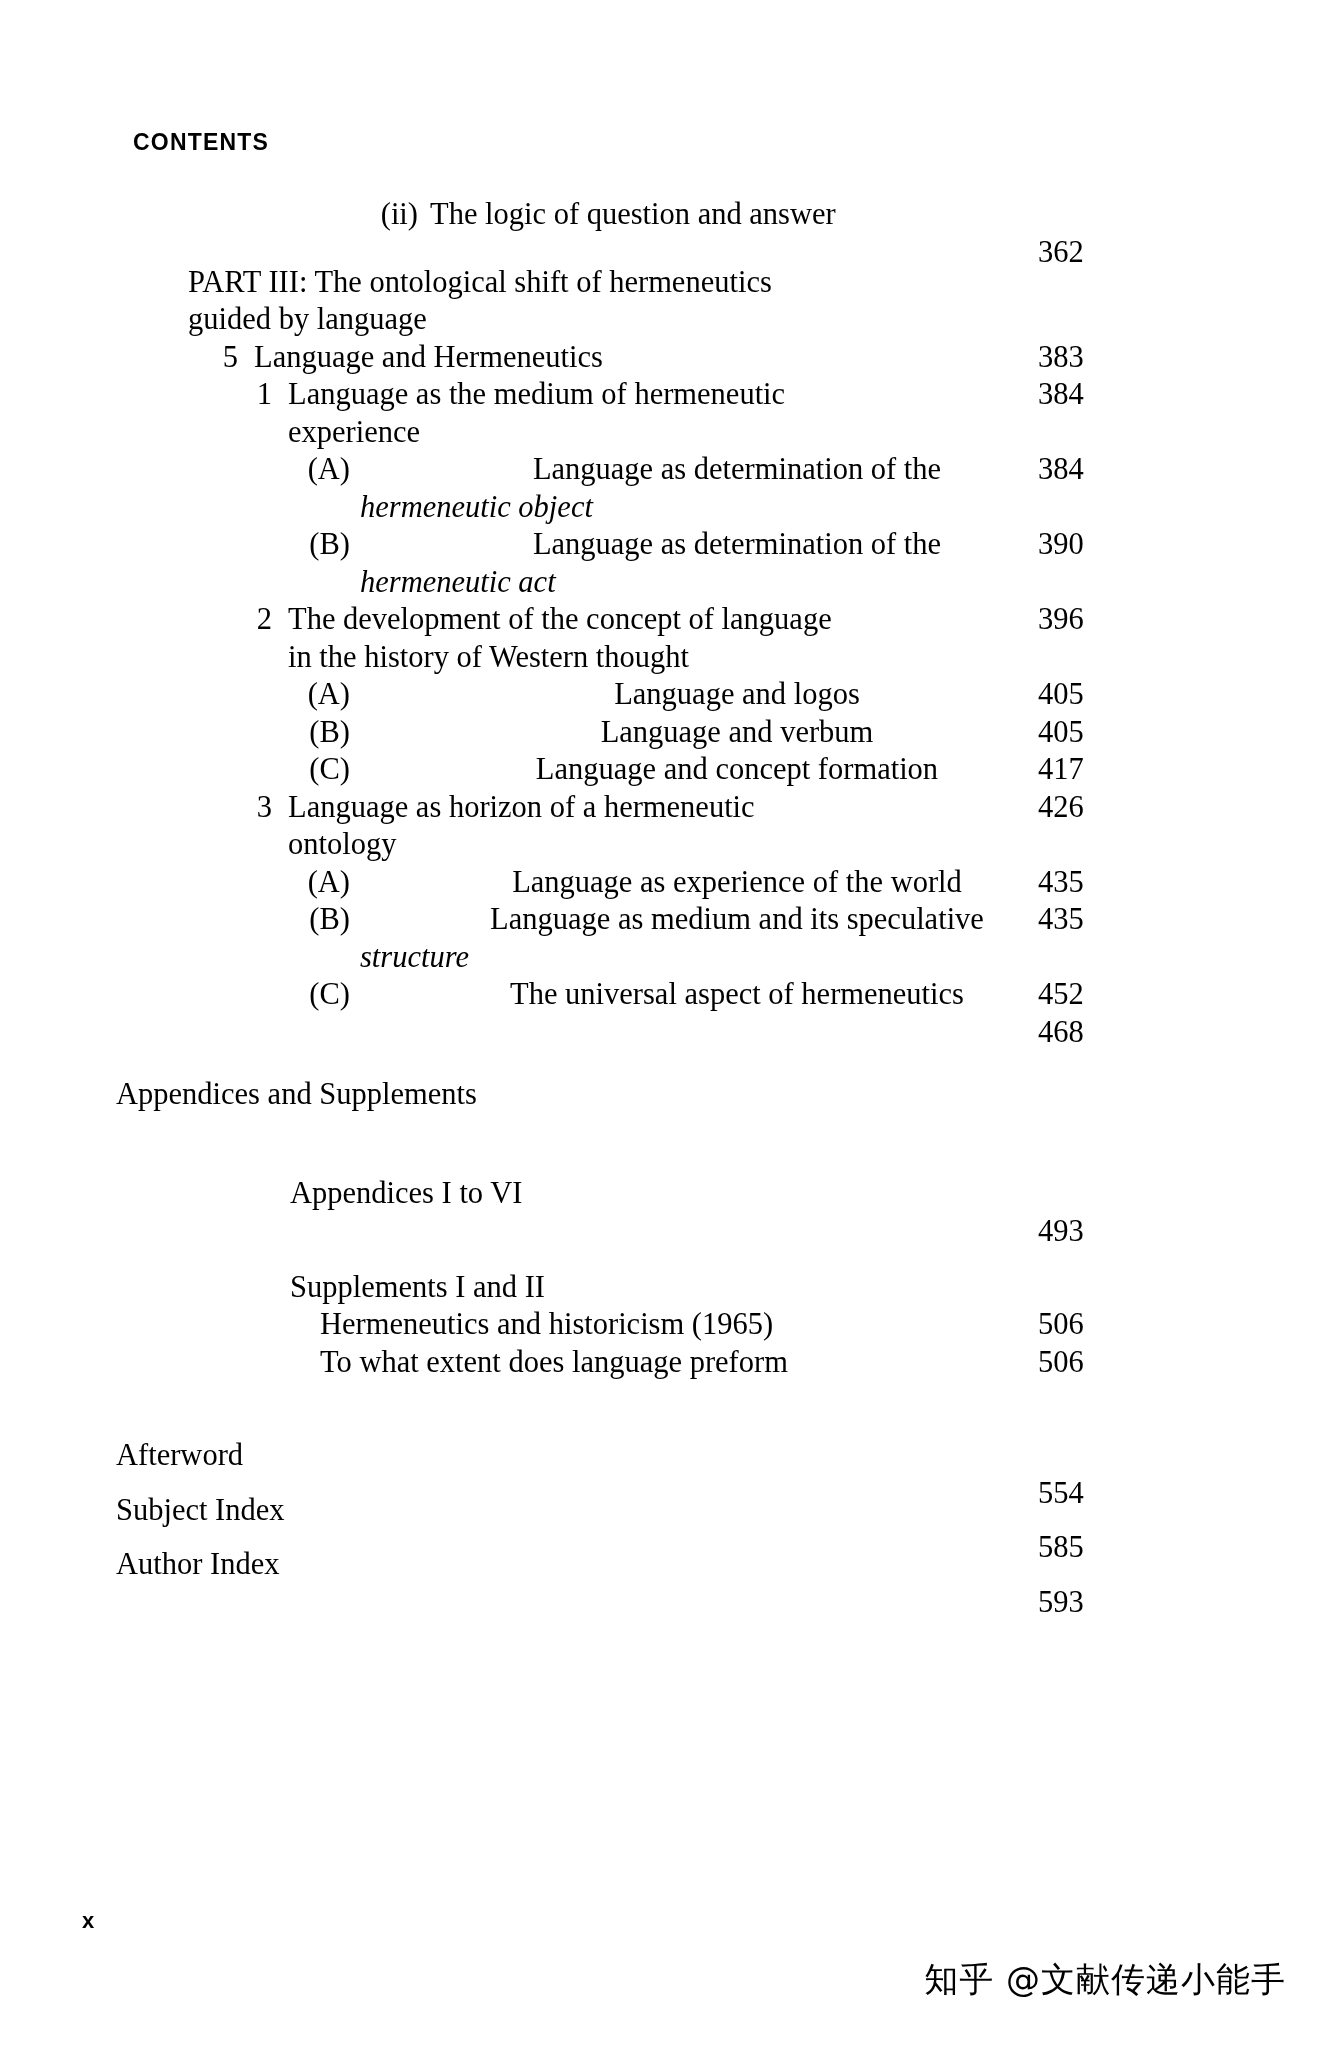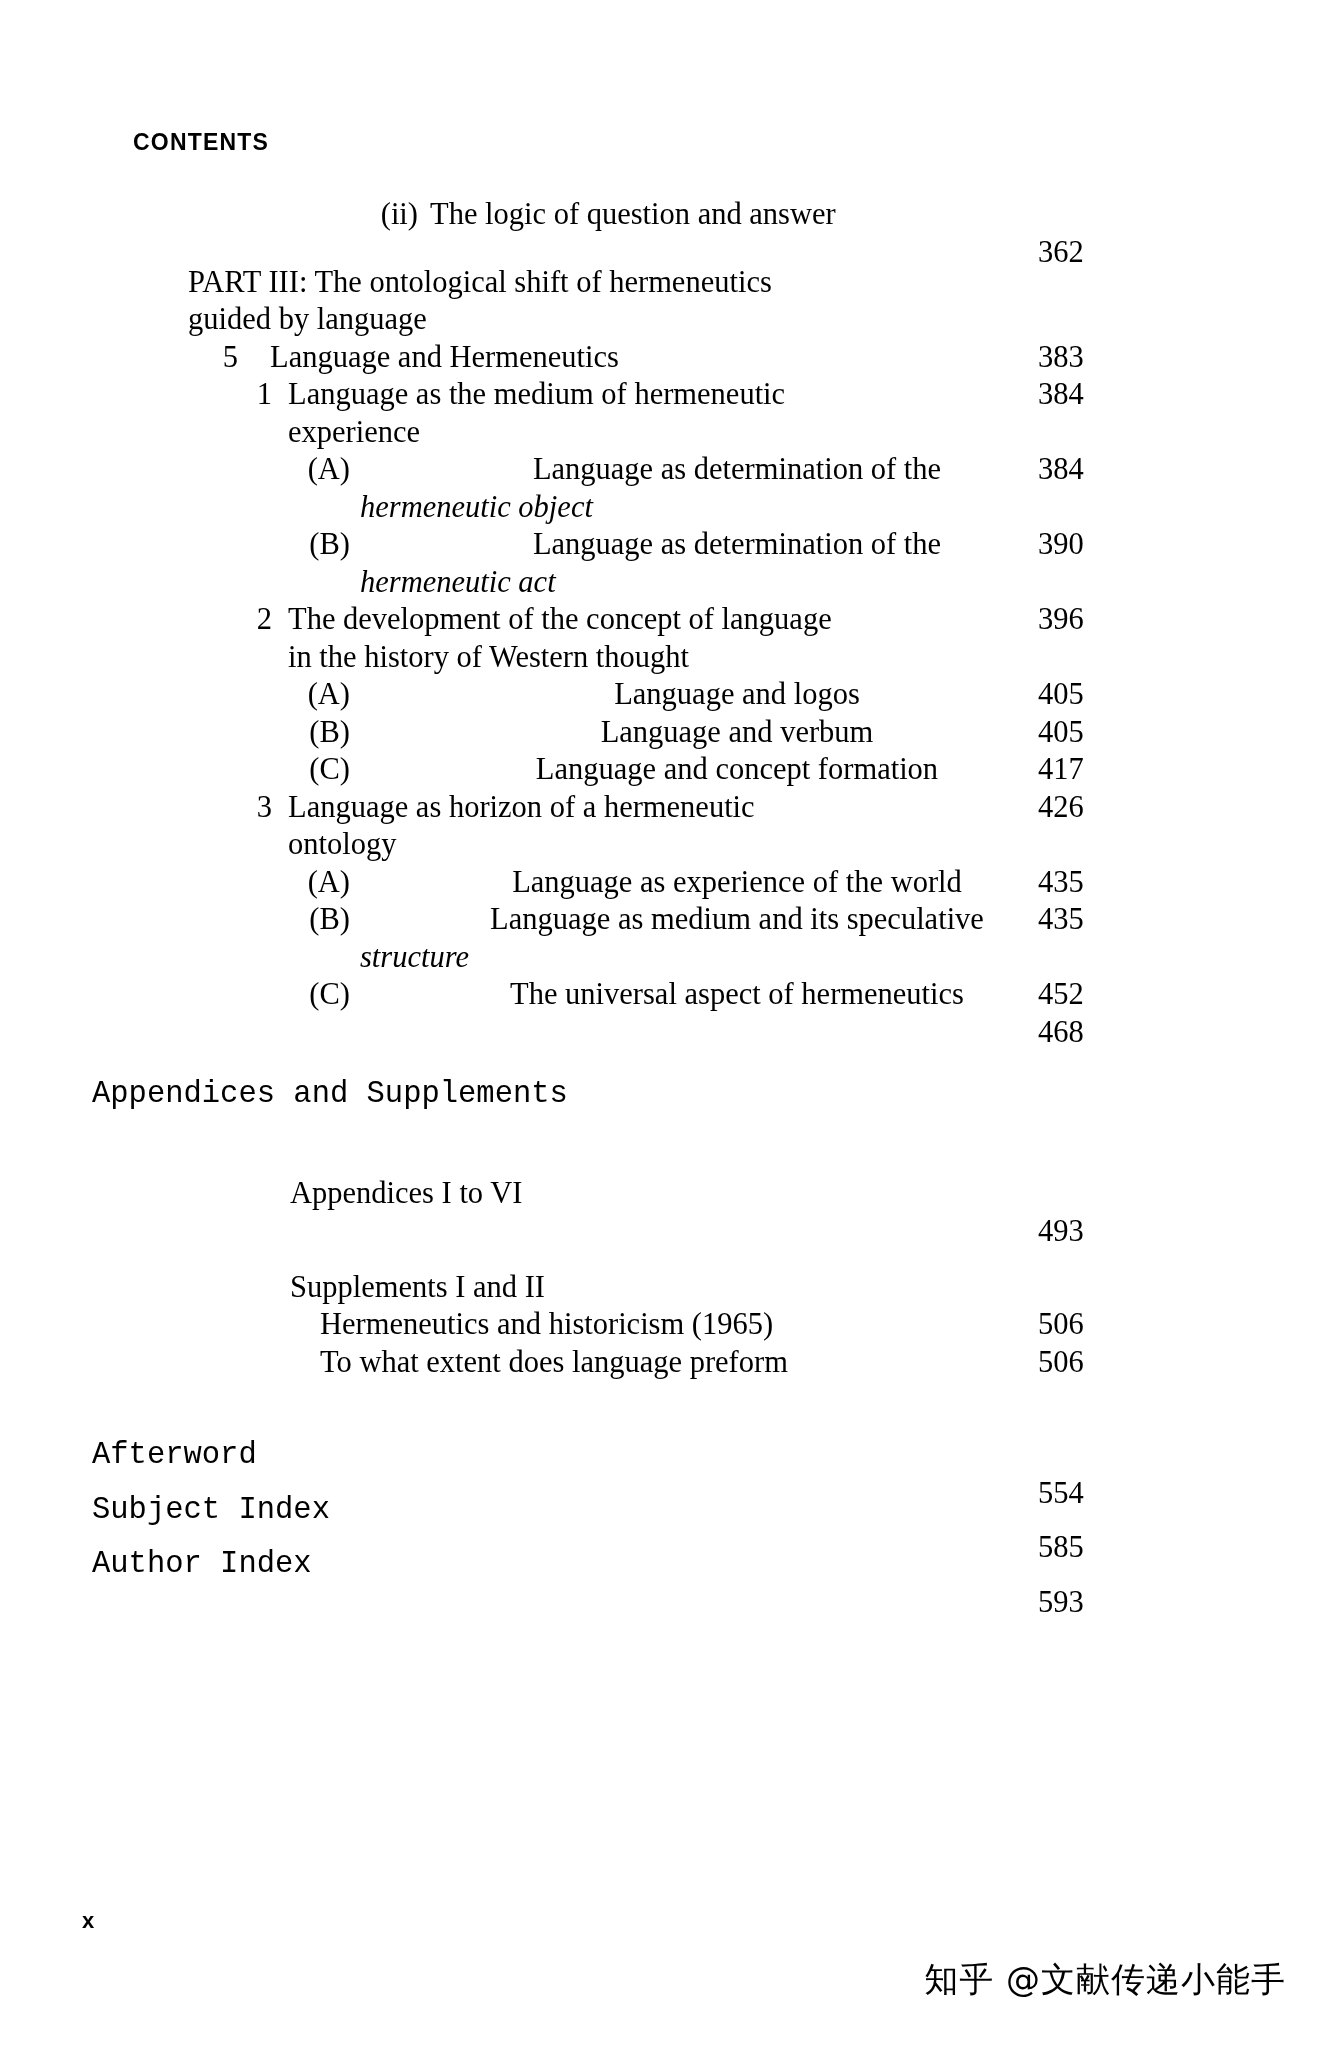--- a/index.html
+++ b/index.html
@@ -69,21 +69,21 @@
     text-align: left;
     font-size: 30.5px;
     line-height: 37.5px;
     white-space: pre;
   }
 
   
   .lvl-part  { padding-left: 188px; }
   .lvl-cont1 { padding-left: 288px; }
   .lvl-cont3 { padding-left: 360px; font-style: italic; }
-  .lvl-app   { padding-left: 92px; font-family: Liberation Mono, monospace; }
+  .lvl-app   { padding-left: 116px; }
   .lvl-appin { padding-left: 290px; }
   .lvl-suppin{ padding-left: 320px; }
 
   
   .hang {
     position: relative;
     display: block;
   }
   .hang .num {
     position: absolute;
@@ -95,21 +95,21 @@
     display: block;
     white-space: pre;
   }
 
   
   .num-ch   { left: 214px; width: 24px; }
   .num-sec  { left: 248px; width: 24px; }
   .num-roman{ left: 360px; width: 58px; }
   .num-alpha{ left: 288px; width: 62px; }
 
-  .txt-ch    { padding-left: 254px; margin-left: 16px; }
+  .txt-ch    { padding-left: 254px; }
   .txt-sec   { padding-left: 288px; }
   .txt-roman { padding-left: 430px; }
   .txt-alpha { padding-left: 360px; text-align: center; }
 
   
   .folio {
     position: absolute;
     left: 82px;
     top: 1910px;
     font-family: "Liberation Sans", "DejaVu Sans", sans-serif;

